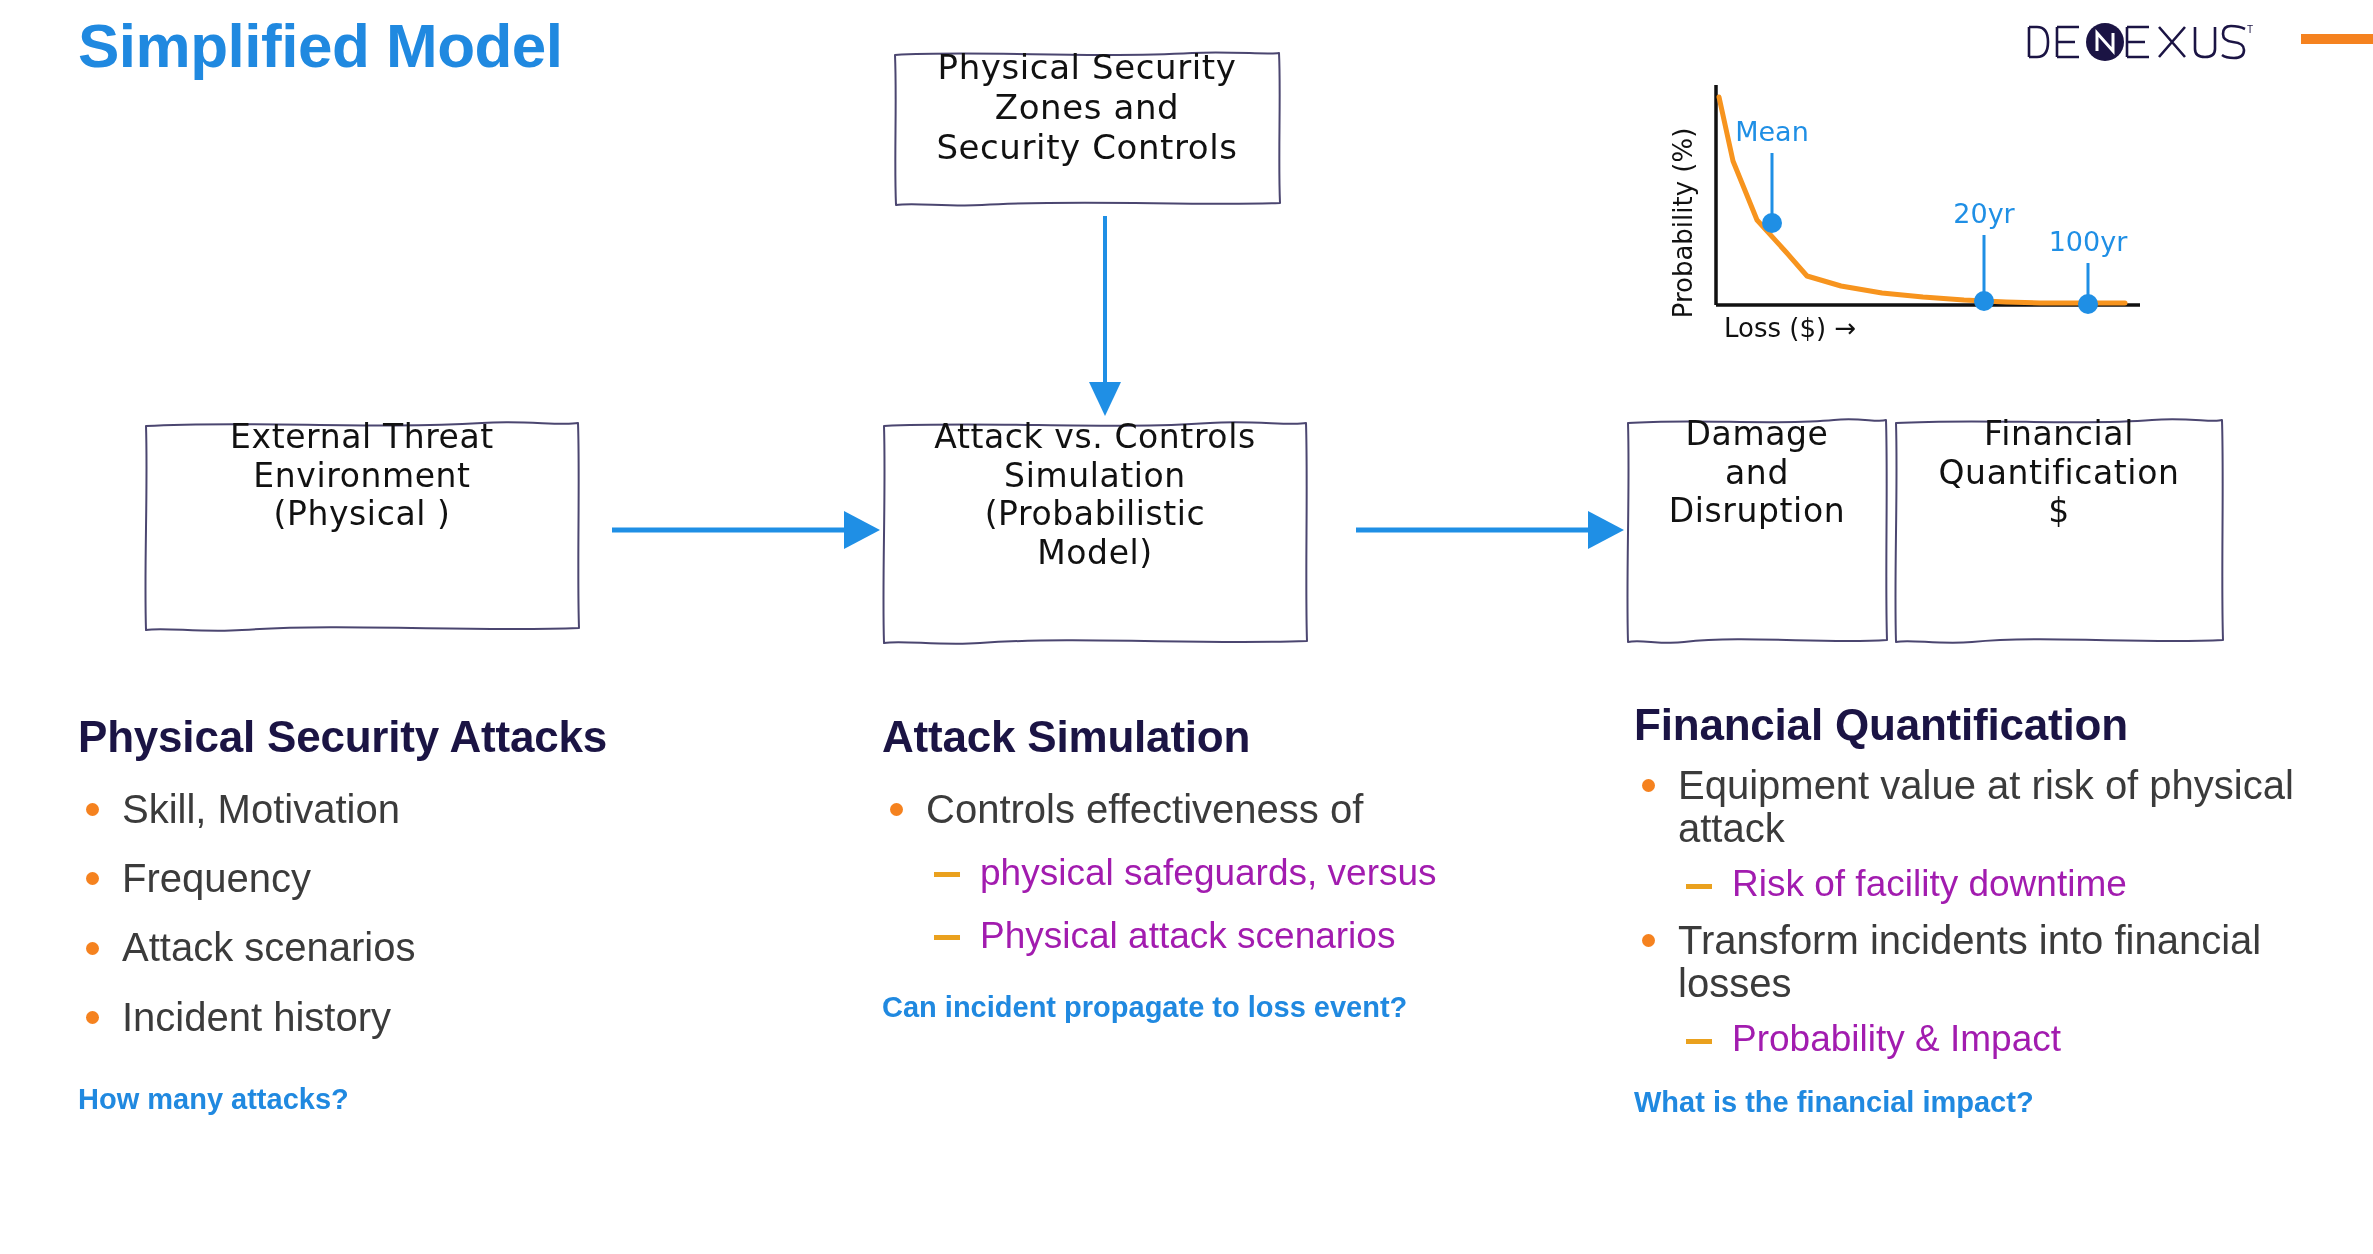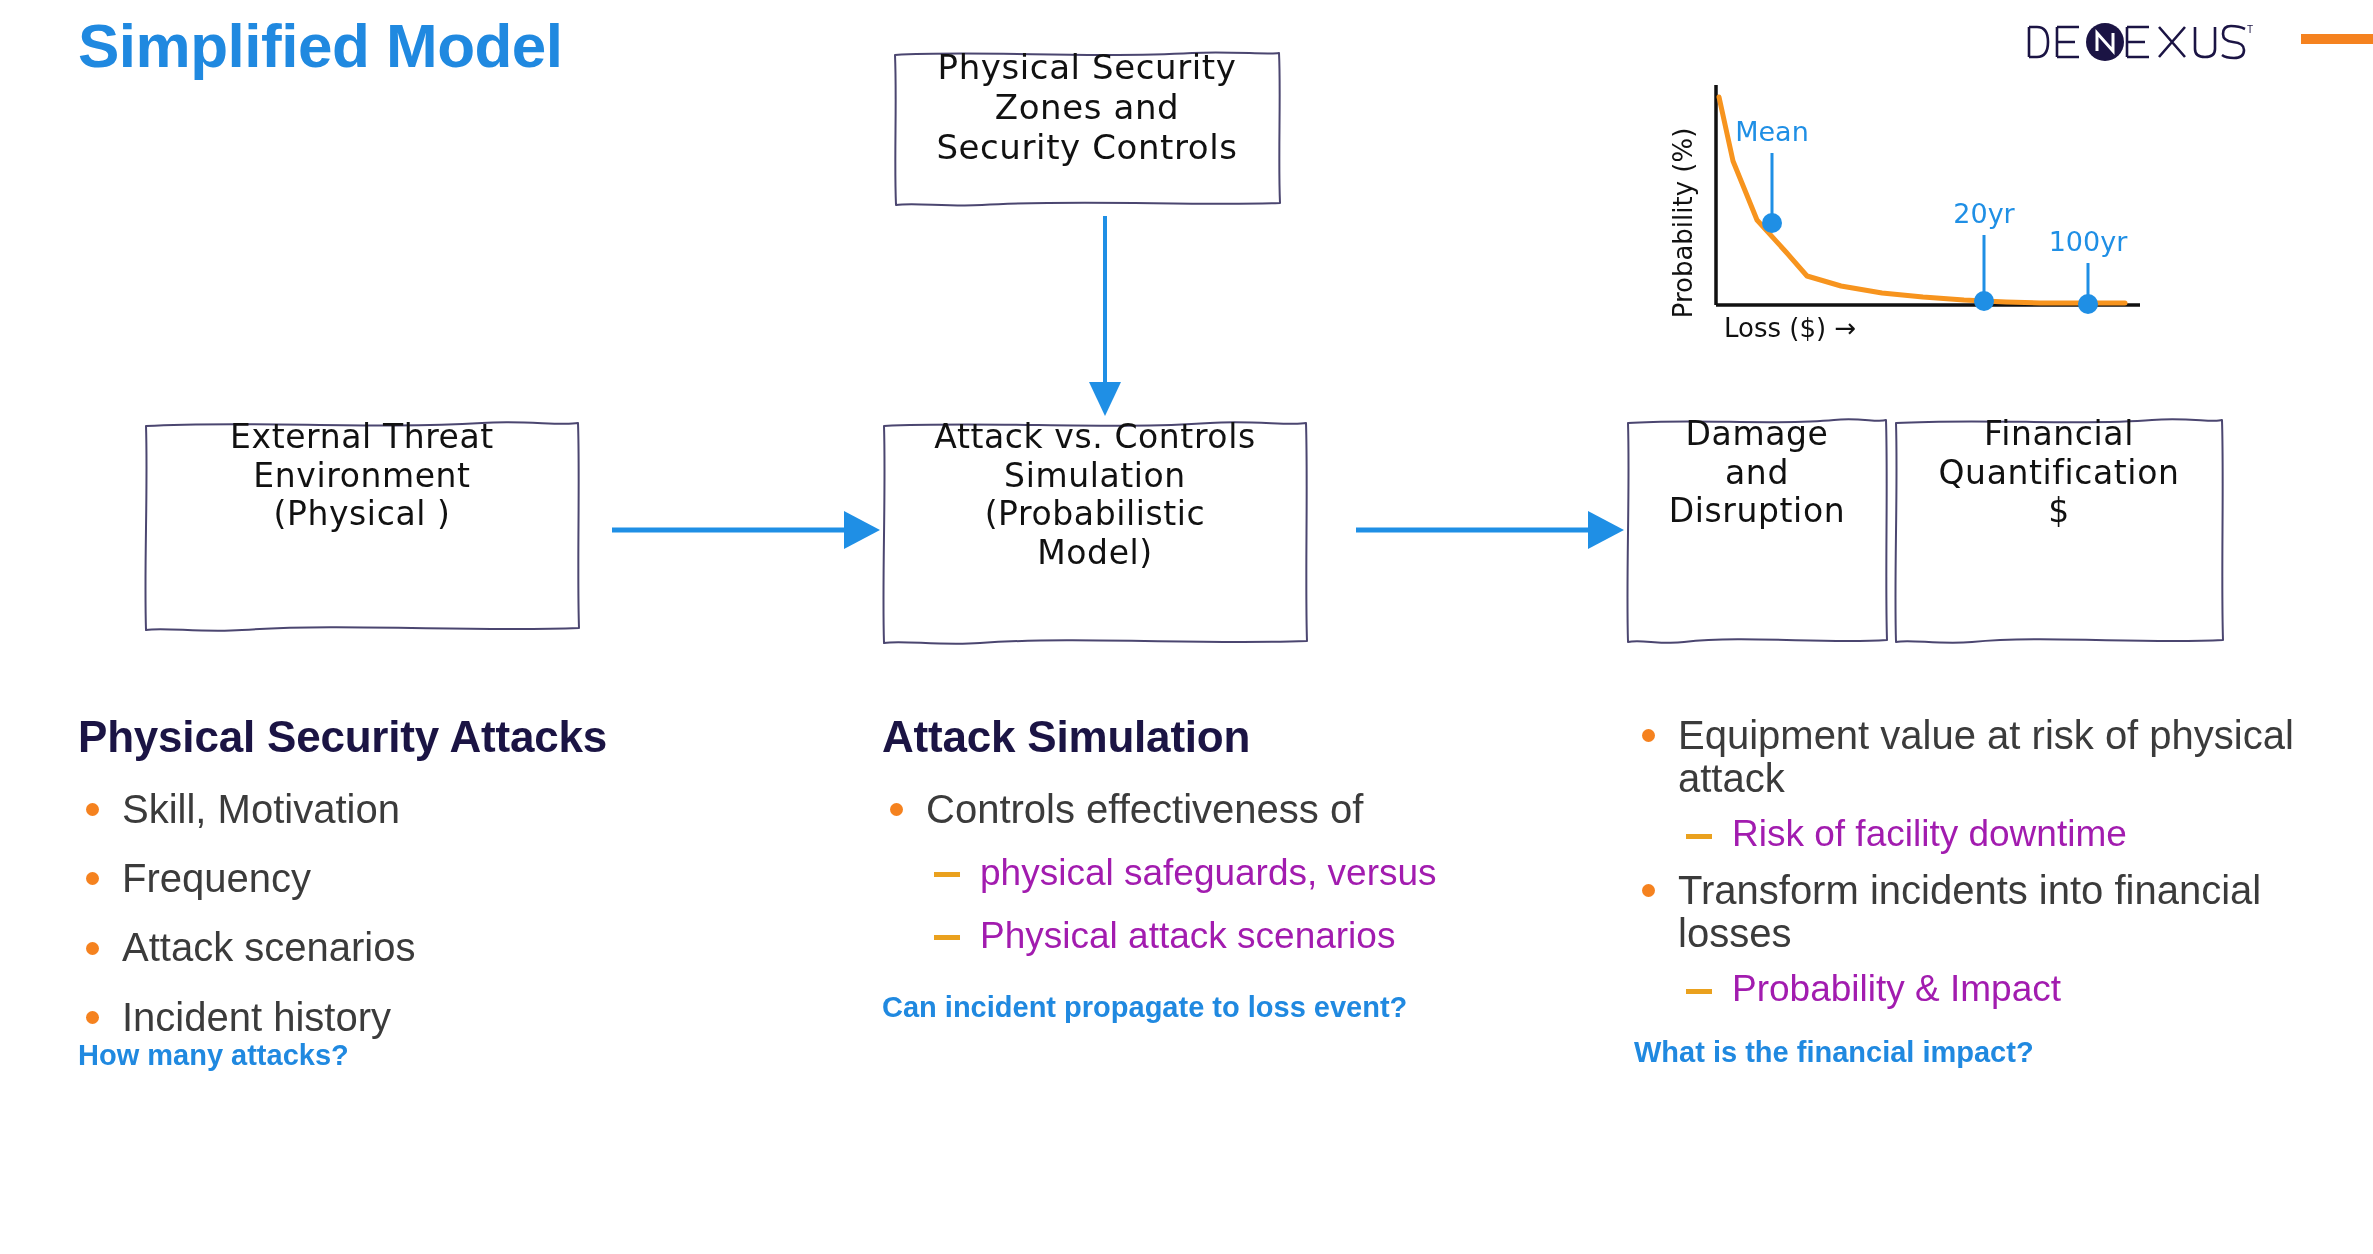--- a/index.html
+++ b/index.html
@@ -144,21 +144,21 @@
     font-weight: bold;
     color: #2089e0;
     line-height: 1.12;
   }
 
   #col-left  { left: 78px;   top: 712px; width: 700px; }
   #col-mid   { left: 882px;  top: 712px; width: 700px; }
   #col-right { left: 1634px; top: 700px; width: 700px; }
 
   #col-left .bullet  { margin-top: 26px; }
-  #col-left .col-question { }
+  #col-left .col-question { margin-top: 44px; }
 
   #col-mid .bullet { margin-top: 26px; }
   #col-mid .sub-bullet { margin-top: 22px; }
   #col-mid .col-question { margin-top: 34px; }
 
   #col-right .col-head { margin-bottom: 6px; }
   #col-right .bullet { margin-top: 14px; }
   #col-right .sub-bullet { margin-top: 14px; }
   #col-right .col-question { margin-top: 26px; }
 </style>
@@ -337,20 +337,21 @@
     </div>
     <div class="sub-bullet">
       <span class="dash"></span>
       <span>Physical attack scenarios</span>
     </div>
   </div>
   <div class="col-question">Can incident propagate to loss event?</div>
 </div>
 
 <div class="col" id="col-right">
+  <div class="col-head">Financial Quantification</div>
   <div class="bullets">
     <div class="bullet">
       <span class="dot"></span>
       <span>Equipment value at risk of physical attack</span>
     </div>
     <div class="sub-bullet">
       <span class="dash"></span>
       <span>Risk of facility downtime</span>
     </div>
     <div class="bullet">

